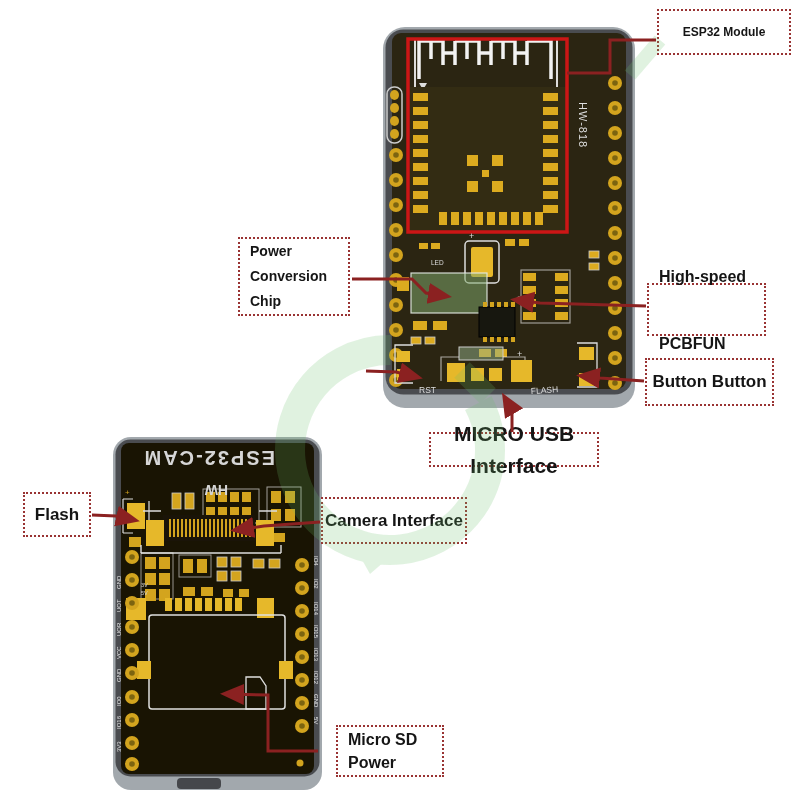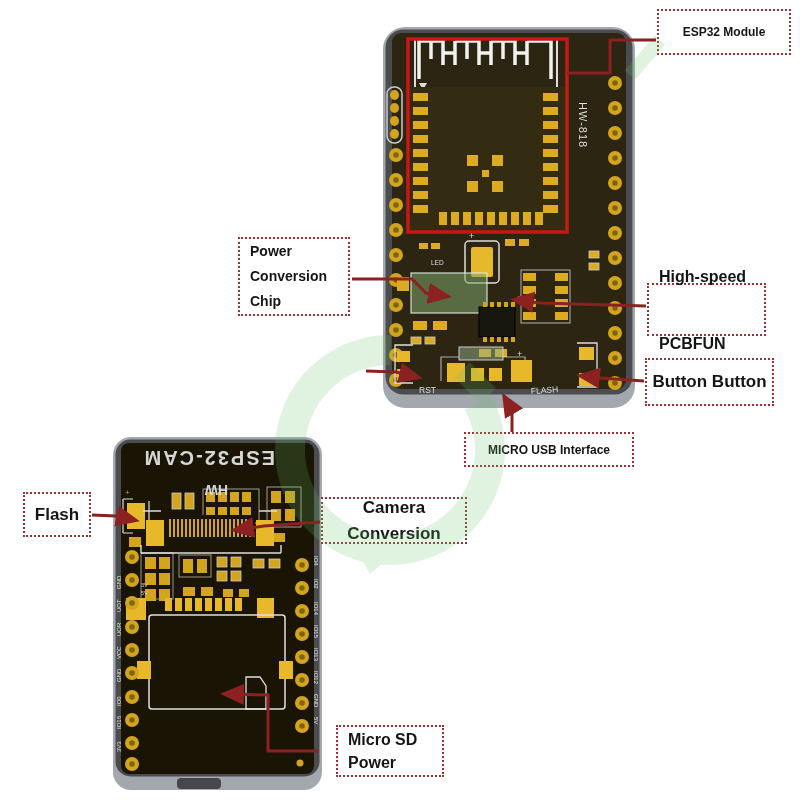--- a/index.html
+++ b/index.html
@@ -407,30 +407,30 @@
   <div class="callout c-left" style="left:647px;top:283px;width:119px;height:53px;font-size:16px;line-height:23px;gap:44px;">
     <span class="ln">High-speed</span>
     <span class="ln">PCBFUN</span>
   </div>
 
 
   <div class="callout c-center" style="left:645px;top:358px;width:129px;height:48px;font-size:17px;">
     <span class="ln">Button Button</span>
   </div>
 
-  <div class="callout c-center" style="left:429px;top:432px;width:170px;height:35px;font-size:12px;margin-left:35px;">
+  <div class="callout c-center" style="left:429px;top:432px;width:170px;height:35px;font-size:21px;">
     <span class="ln">MICRO USB Interface</span>
   </div>
 
   <div class="callout c-center" style="left:23px;top:492px;width:68px;height:45px;font-size:17px;">
     <span class="ln">Flash</span>
   </div>
 
   <div class="callout c-center" style="left:321px;top:497px;width:146px;height:47px;font-size:17px;">
-    <span class="ln">Camera Conversion</span>
+    <span class="ln">Camera Interface</span>
   </div>
 
   <div class="callout c-left" style="left:336px;top:725px;width:108px;height:52px;font-size:16px;line-height:23px;">
     <span class="ln">Micro SD</span>
     <span class="ln">Power</span>
   </div>
 
   <svg class="watermark" width="800" height="800">
     <g transform="translate(390,450)" opacity="0.2">
       <circle r="100" fill="none" stroke="#6abf6a" stroke-width="30" stroke-dasharray="520 109" transform="rotate(-28)"></circle>

